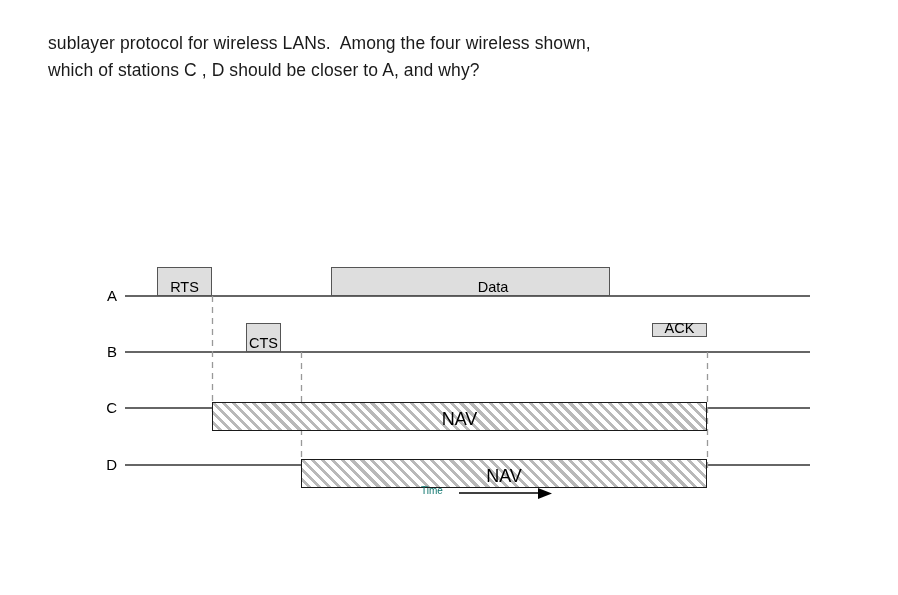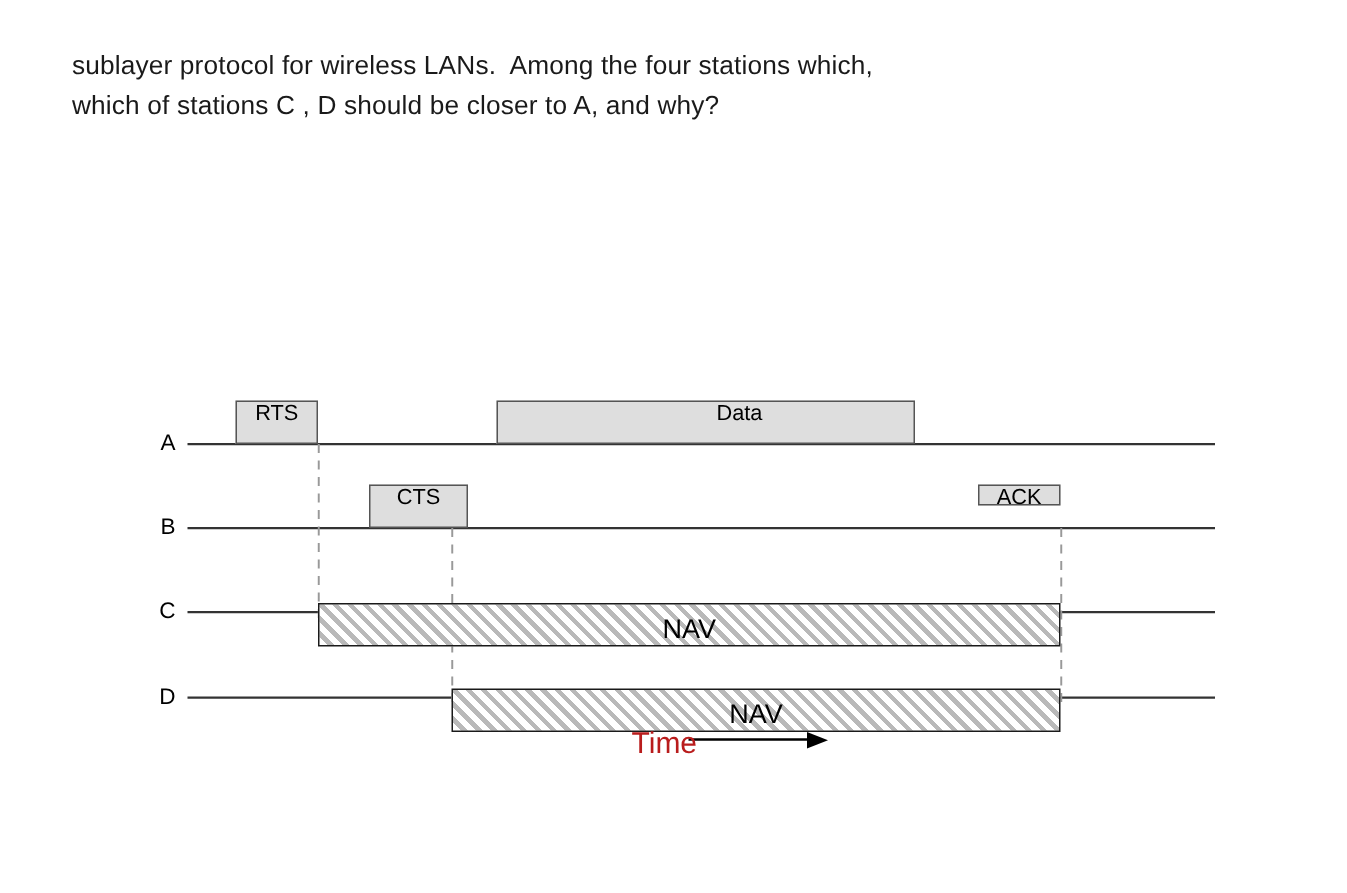--- a/index.html
+++ b/index.html
@@ -52,21 +52,21 @@
     text-align: right;
     width: 20px;
   }
 
   .pkt-box {
     position: absolute;
     box-sizing: border-box;
     background: #dedede;
     border: 1.6px solid #555555;
     display: flex;
-    align-items: flex-start;
+    align-items: flex-end;
     justify-content: center;
     font-size: 14.5px;
     color: #000;
   }
 
   .nav-box {
     position: absolute;
     box-sizing: border-box;
     border: 1.6px solid #1a1a1a;
     display: flex;
@@ -84,29 +84,29 @@
     );
     margin-top: 23px;
   }
   .nav-box > span {
     background: transparent;
     padding: 0 2px;
   }
 
   .time-label {
     position: absolute;
-    font-size: 20px;
-    color: #b91c1c;
+    font-size: 10px;
+    color: #0f766e;
   }
 </style>
 </head>
 <body>
 
 <div id="question-block">
-  <div class="q-line">sublayer protocol for wireless LANs.  Among the four stations which,</div>
+  <div class="q-line">sublayer protocol for wireless LANs.  Among the four wireless shown,</div>
   <div class="q-line">which of stations C , D should be closer to A, and why?</div>
 </div>
 
 <div id="diagram">
 
   <svg id="diagram-svg" width="898" height="595">
 
     <line x1="125" y1="296" x2="810" y2="296" stroke="#333333" stroke-width="1.5"></line>
     <line x1="125" y1="352" x2="810" y2="352" stroke="#333333" stroke-width="1.5"></line>
     <line x1="125" y1="408" x2="810" y2="408" stroke="#333333" stroke-width="1.5"></line>
@@ -125,21 +125,21 @@
   <div class="row-label" style="left:97px; top:399px;">C</div>
   <div class="row-label" style="left:97px; top:456px;">D</div>
 
   <div class="pkt-box" style="left:157px; top:267px; width:55px; height:29px;">
     <span>RTS</span>
   </div>
   <div class="pkt-box" style="left:331px; top:267px; width:279px; height:29px;padding-left:45px;">
     <span>Data</span>
   </div>
 
-  <div class="pkt-box" style="left:246px; top:323px; width:66px; height:29px;">
+  <div class="pkt-box" style="left:246px; top:323px; width:35px; height:29px;">
     <span>CTS</span>
   </div>
   <div class="pkt-box" style="left:652px; top:323px; width:55px; height:14px;">
     <span>ACK</span>
   </div>
 
   <div class="nav-box" style="left:212px; top:379px; width:495px; height:29px;">
     <span>NAV</span>
   </div>
   <div class="nav-box" style="left:301px; top:436px; width:406px; height:29px;">

